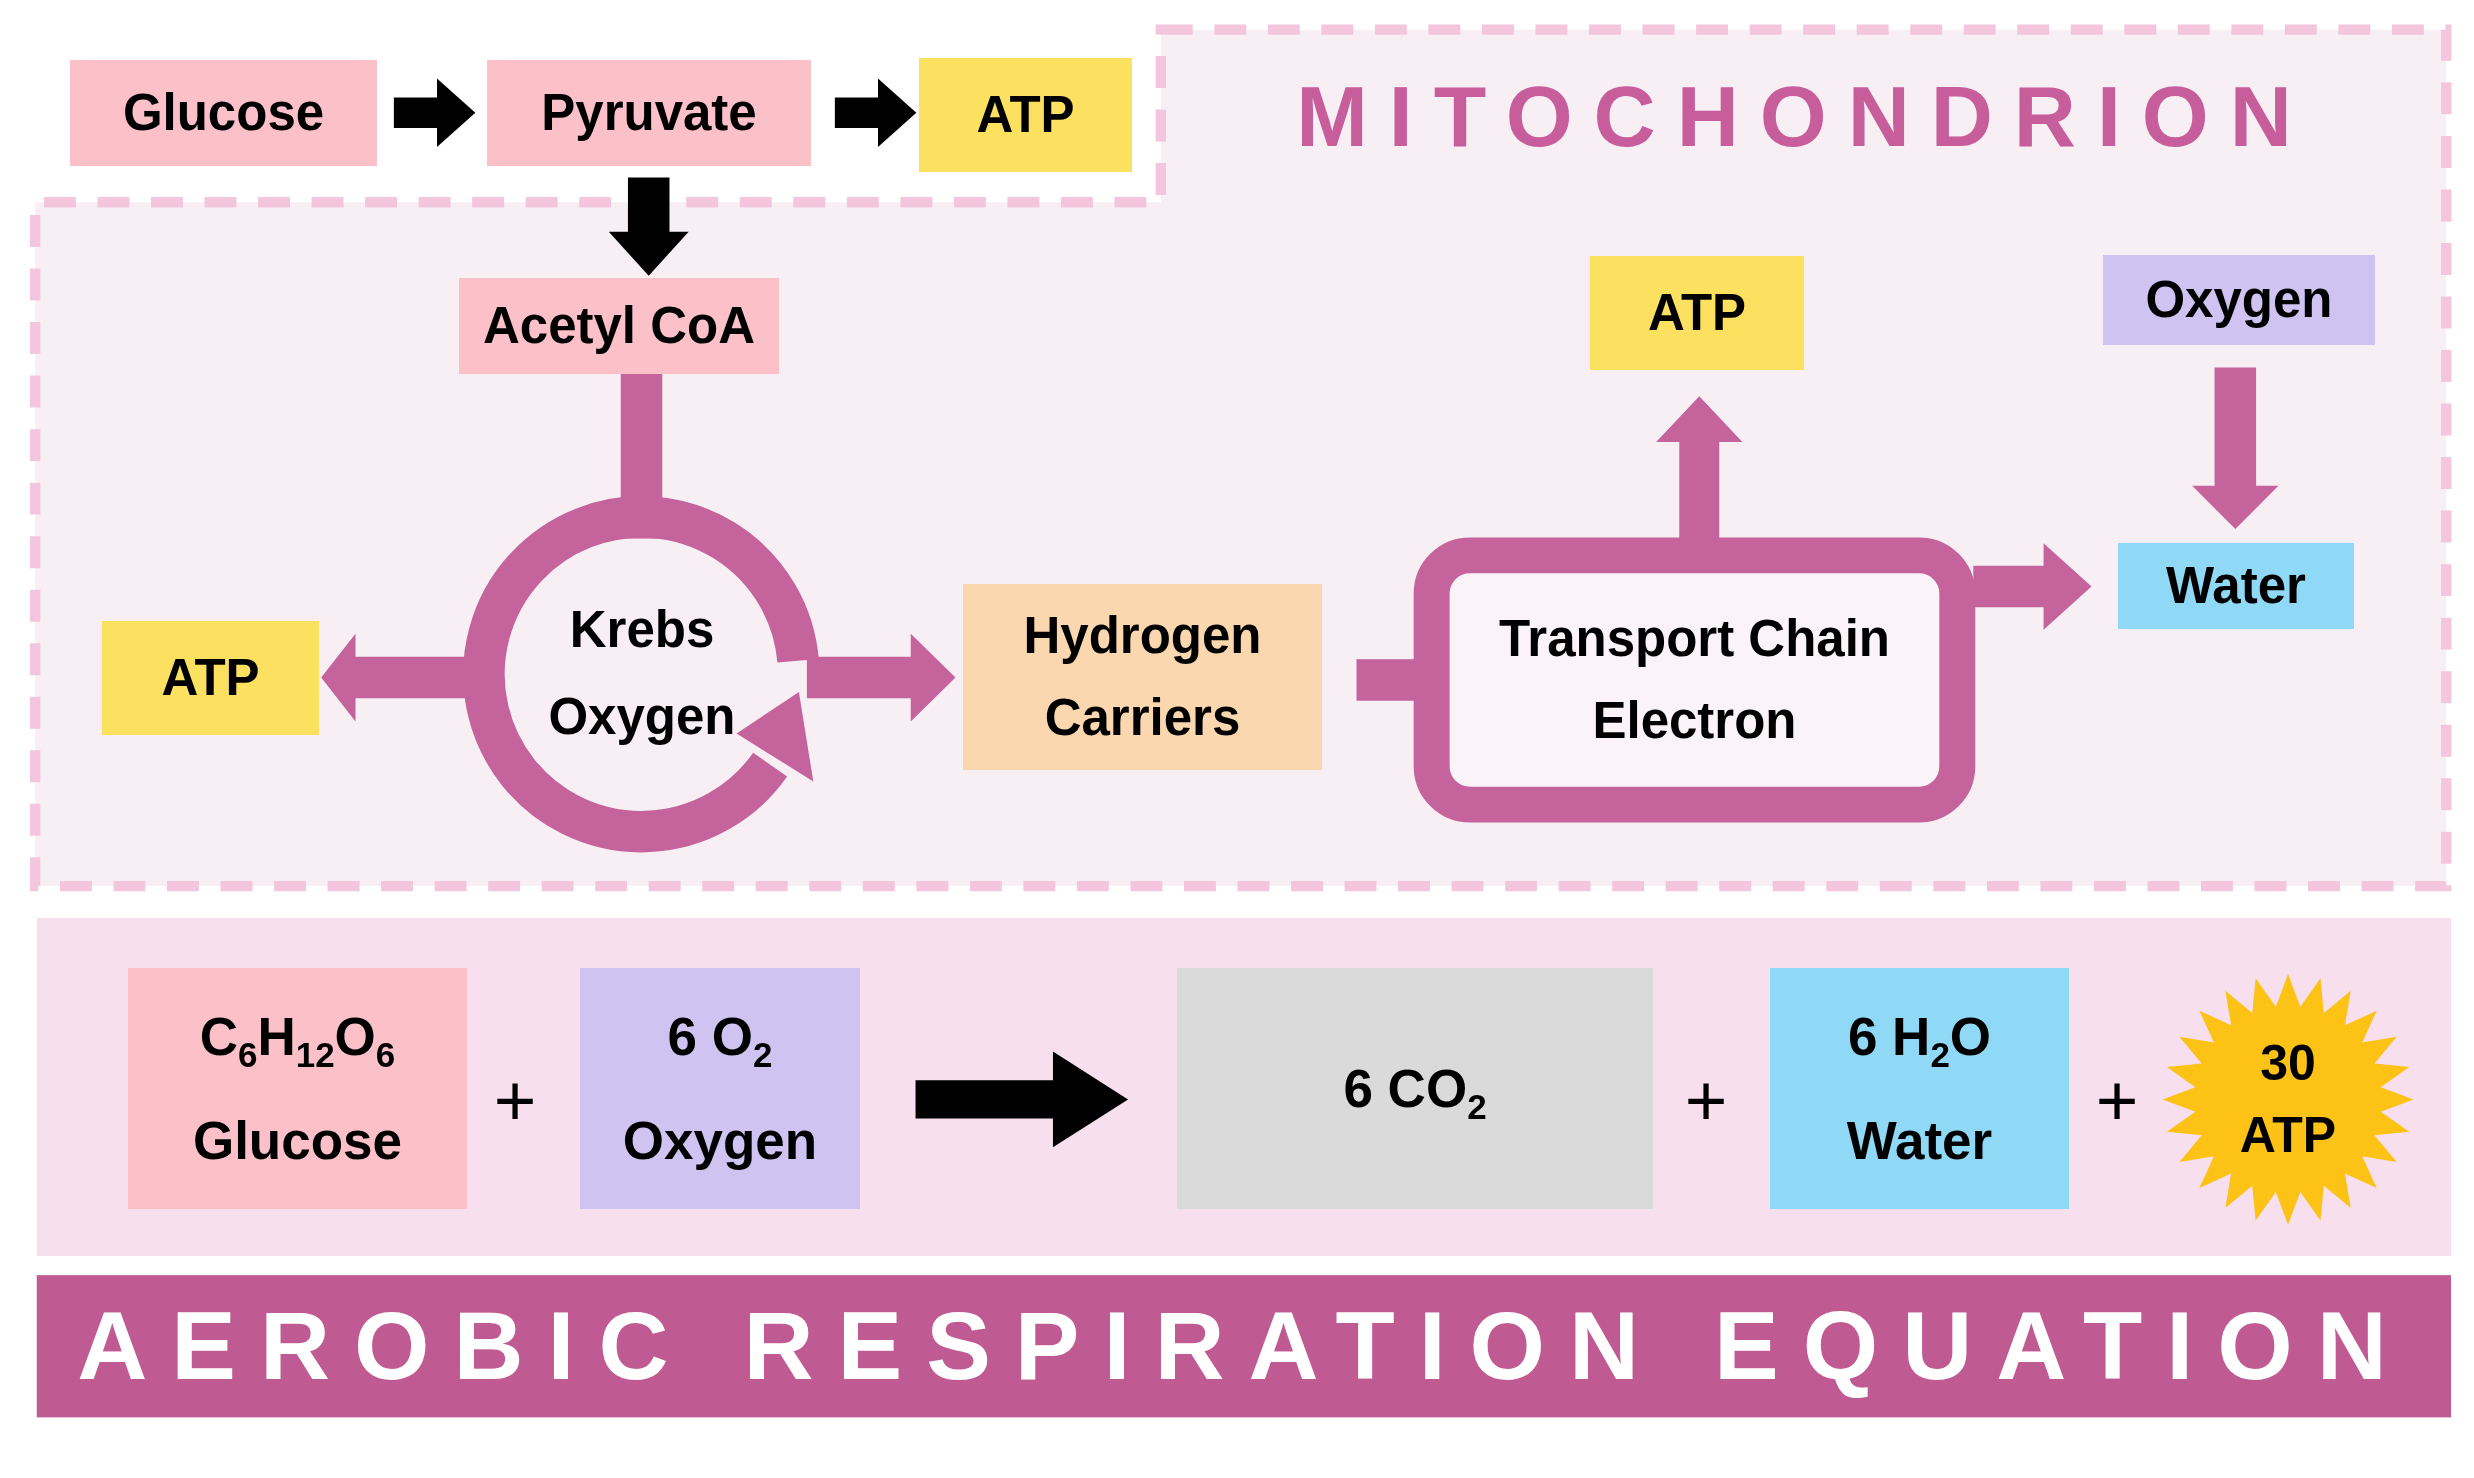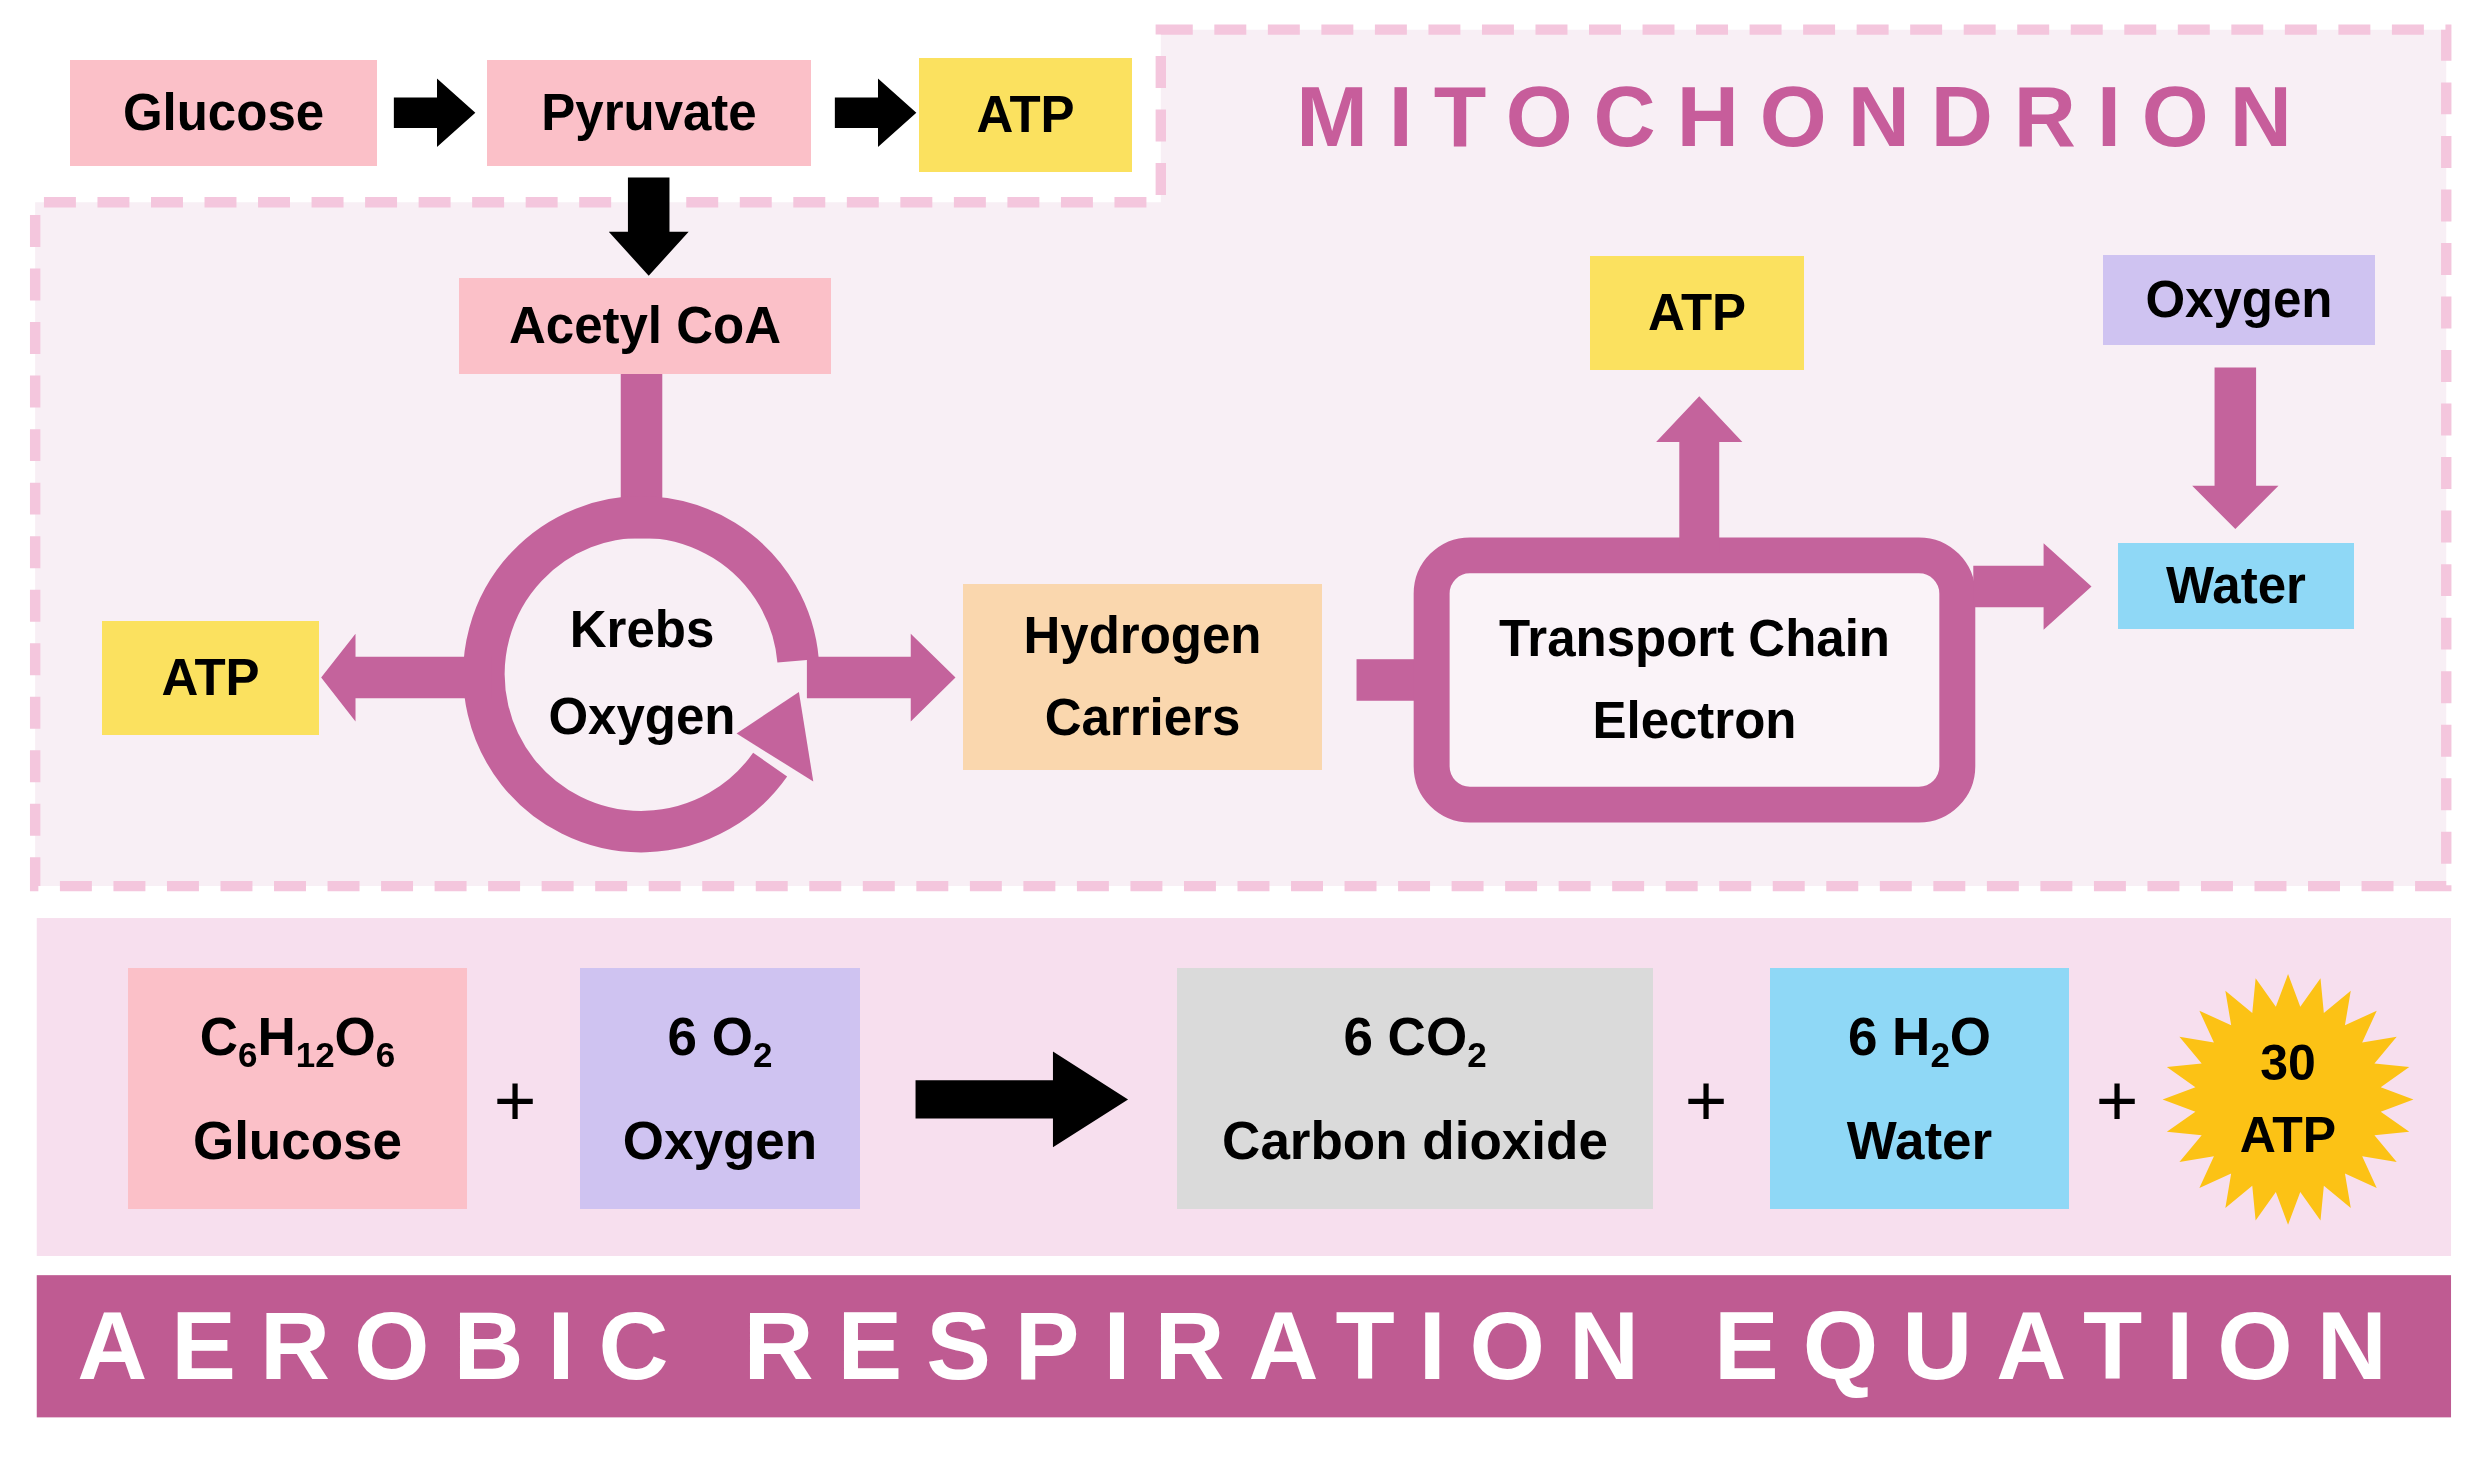--- a/index.html
+++ b/index.html
@@ -97,21 +97,21 @@
   </svg>
 
   <div class="box" style="left: 70px; top: 60px; width: 307px; height: 106px; background: rgb(251, 192, 200);">Glucose</div>
 
   <div class="box" style="left: 487px; top: 60px; width: 324px; height: 106px; background: rgb(251, 192, 200);">Pyruvate</div>
 
   <div class="box" style="left: 919px; top: 58px; width: 213px; height: 114px; background: rgb(251, 225, 95);">ATP</div>
 
   <div class="big-title" style="left: 1163px; top: 67px; width: 1283px; color: rgb(199, 93, 155);">MITOCHONDRION</div>
 
-  <div class="box" style="left: 459px; top: 278px; width: 372px; height: 96px; background: rgb(251, 192, 200);">Acetyl CoA</div>
+  <div class="box" style="left: 459px; top: 278px; width: 320px; height: 96px; background: rgb(251, 192, 200);">Acetyl CoA</div>
 
   <div class="krebs-label" style="left:482px; top:586px; width:320px; height:176px;">
     <div>
       <div>Krebs</div>
       <div>Oxygen</div>
     </div>
   </div>
 
   <div class="box" style="left: 102px; top: 621px; width: 217px; height: 114px; background: rgb(251, 225, 95);">ATP</div>
 
@@ -142,21 +142,20 @@
 
   <div class="plus" style="left:467px; top:1051px;">+</div>
 
   <div class="eq-box" style="left: 580px; top: 968px; width: 280px; height: 241px; background: rgb(207, 195, 241);">
     <div>6 O<sub>2</sub></div>
     <div>Oxygen</div>
   </div>
 
   <div class="eq-box" style="left: 1177px; top: 968px; width: 476px; height: 241px; background: rgb(218, 218, 218);">
     <div>6 CO<sub>2</sub></div>
-    <div>Carbon dioxide</div>
   </div>
 
   <div class="plus" style="left:1658px; top:1051px;">+</div>
 
   <div class="eq-box" style="left: 1770px; top: 968px; width: 299px; height: 241px; background: rgb(143, 216, 246);">
     <div>6 H<sub>2</sub>O</div>
     <div>Water</div>
   </div>
 
   <div class="plus" style="left:2069px; top:1051px;">+</div>

